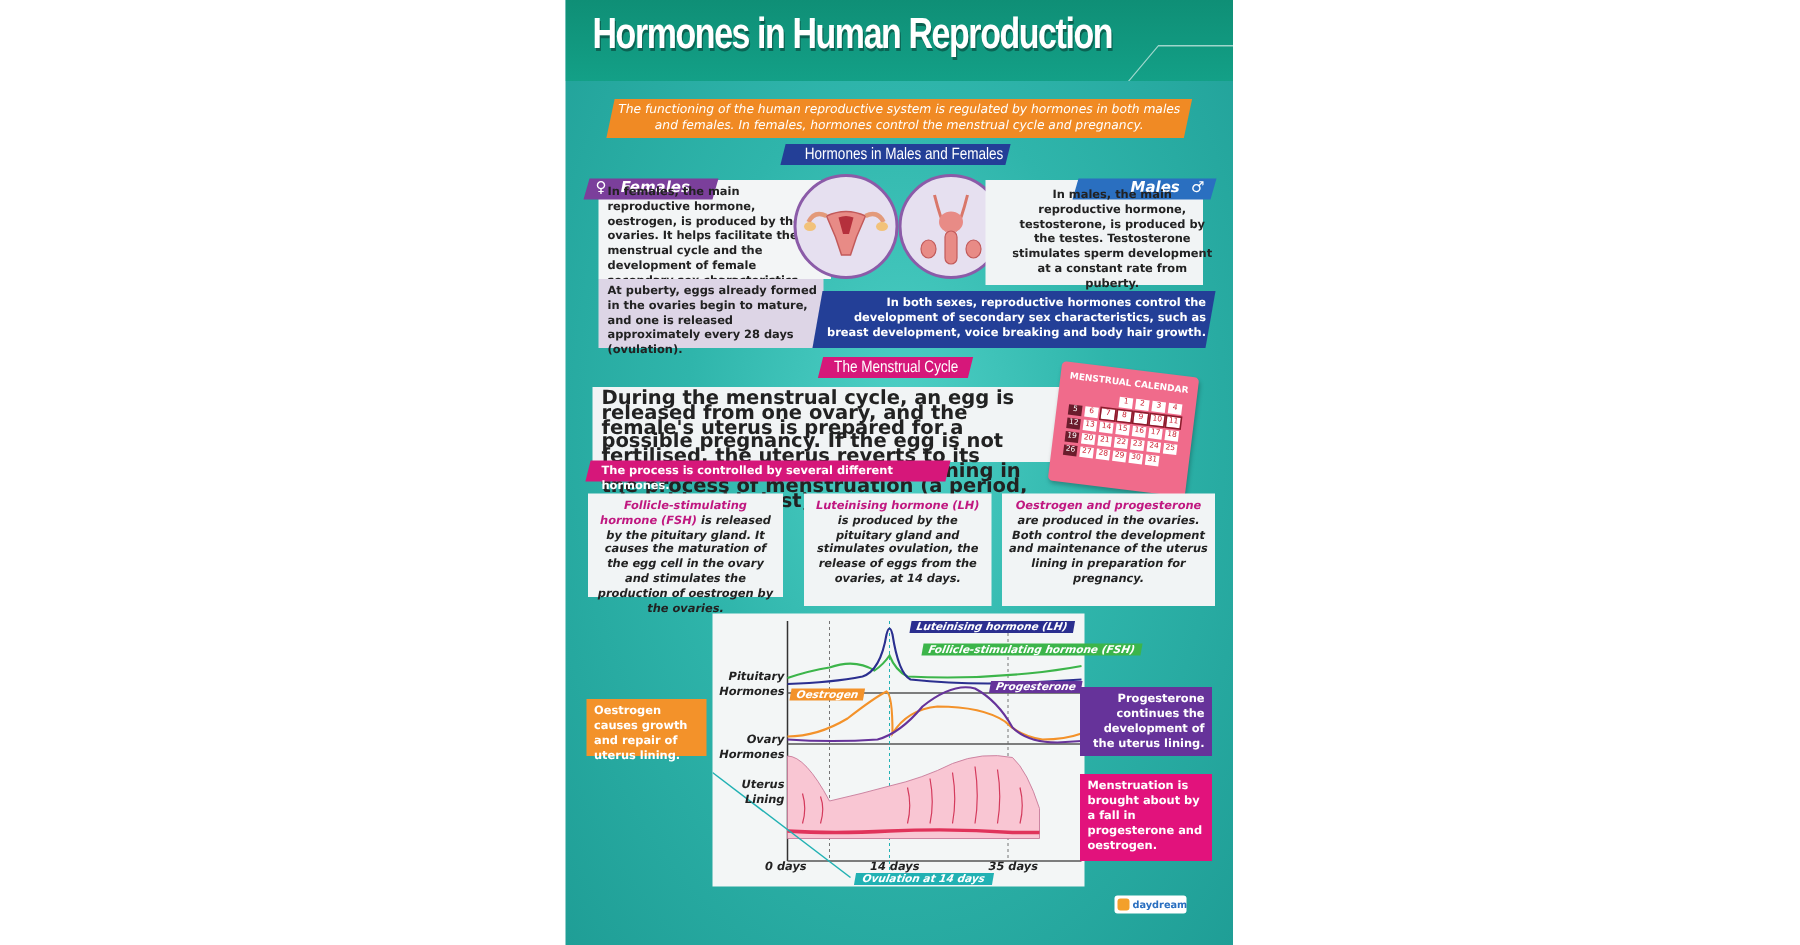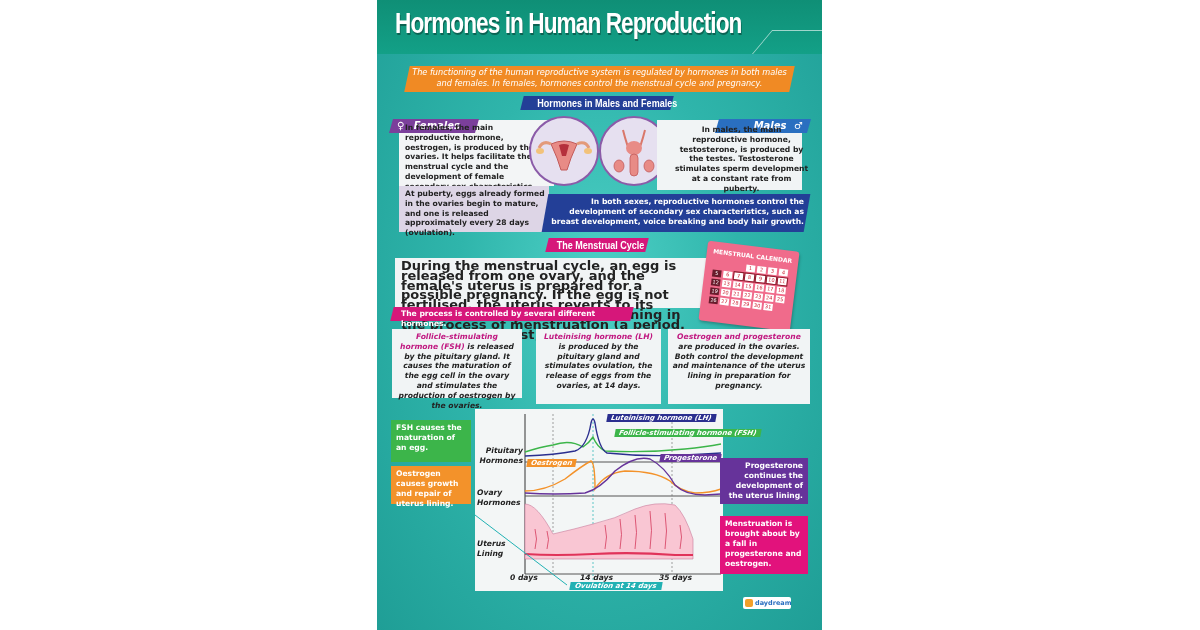--- a/index.html
+++ b/index.html
@@ -33,21 +33,21 @@
     position: absolute; left: 30px; top: 66px; width: 385px; height: 26px;
     background: #f08a24; transform: skewX(-12deg);
   }
   .intro-text {
     position: absolute; left: 30px; top: 67px; width: 385px;
     font-size: 8.2px; font-style: italic; color: #fff; text-align: center; line-height: 10.5px;
   }
 
   .section-tag {
     position: absolute; color: #fff; font-family: "Liberation Sans", sans-serif;
-    font-weight: bold; font-size: 11px; text-align: center; white-space: nowrap;
+    font-weight: normal; font-size: 11px; text-align: center; white-space: nowrap;
   }
   .section-tag .bg { position: absolute; inset: 0; transform: skewX(-14deg); }
   .section-tag span { position: relative; display: inline-block; transform: scaleX(0.82); }
 
   .panel { position: absolute; background: #f1f4f5; }
   .ptext { position: absolute; font-size: 7.6px; line-height: 9.8px; color: #222; font-weight: bold; }
 
   .gender-tag { position: absolute; height: 14px; color: #fff; font-size: 10px; font-style: italic; font-weight: bold; margin-top: 12px; }
   .gender-tag .bg { position: absolute; inset: 0; transform: skewX(-16deg); }
   .gender-tag span { position: relative; line-height: 14px; }
@@ -205,22 +205,22 @@
     <path d="M50 84 Q80 86 110 84 Q125 80 140 62 Q160 46 175 50 Q190 58 200 76 Q210 86 230 86 L246 85" stroke="#66339a" stroke-width="1.4" fill="none"></path>
 
     <path d="M50 95 Q62 95 78 125 Q100 120 118 115 Q140 110 160 100 Q180 92 200 96 Q210 105 218 130 L218 150 L50 150 Z" fill="#f9c6d3" stroke="#c77a9a" stroke-width="0.6"></path>
     <path d="M50 145 Q80 147 118 145 Q160 143 200 146 L218 146" stroke="#e0335a" stroke-width="2.2" fill="none"></path>
     <path d="M60 140 q3 -10 0 -20 M72 140 q3 -10 0 -18 M130 140 q3 -12 0 -24 M145 140 q3 -14 0 -30 M160 140 q3 -16 0 -34 M175 140 q3 -18 0 -38 M190 140 q3 -18 0 -36 M205 140 q3 -12 0 -24" stroke="#d43a5c" stroke-width="0.8" fill="none"></path>
 
     <line x1="0" y1="106" x2="92" y2="176" stroke="#21b1b3" stroke-width="1"></line>
   </svg>
 
   <div class="ptext" style="left:100px; top:446px; width:46px; text-align:right; font-style:italic; color:#222;">Pituitary Hormones</div>
-  <div class="ptext" style="left:100px; top:488px; width:46px; text-align:left; font-style:italic; color:#222;">Ovary Hormones</div>
-  <div class="ptext" style="left:100px; top:518px; width:46px; font-style:italic; color:#222;margin-top:21px;">Uterus Lining</div>
+  <div class="ptext" style="left:100px; top:488px; width:46px; text-align:right; font-style:italic; color:#222;">Ovary Hormones</div>
+  <div class="ptext" style="left:100px; top:518px; width:46px; text-align:right; font-style:italic; color:#222;">Uterus Lining</div>
 
   <div class="ptext" style="left:133px; top:573px; font-style:italic;">0 days</div>
   <div class="ptext" style="left:203px; top:573px; font-style:italic;">14 days</div>
   <div class="ptext" style="left:282px; top:573px; font-style:italic;">35 days</div>
 
   <div style="position:absolute; left:230px; top:414px; background:#2b2f8f; color:#fff; font-size:7px; font-style:italic; font-weight:bold; padding:0 4px; transform:skewX(-10deg);">
     <span>Luteinising hormone (LH)</span>
   </div>
   <div style="position:absolute; left:238px; top:429px; background:#3cb54a; color:#fff; font-size:7px; font-style:italic; font-weight:bold; padding:0 4px; transform:skewX(-10deg); white-space:nowrap;">
     <span>Follicle-stimulating hormone (FSH)</span>
@@ -228,21 +228,20 @@
   <div style="position:absolute; left:150px; top:459px; background:#f3922a; color:#fff; font-size:7px; font-style:italic; font-weight:bold; padding:0 4px; transform:skewX(-10deg);">
     <span>Oestrogen</span>
   </div>
   <div style="position:absolute; left:283px; top:454px; background:#66339a; color:#fff; font-size:7px; font-style:italic; font-weight:bold; padding:0 4px; transform:skewX(-10deg);">
     <span>Progesterone</span>
   </div>
   <div style="position:absolute; left:193px; top:582px; background:#21b1b3; color:#fff; font-size:7px; font-style:italic; font-weight:bold; padding:0 5px; transform:skewX(-10deg);">
     <span>Ovulation at 14 days</span>
   </div>
 
-  <div class="box" style="left:14px; top:420px; width:80px; height:42px; background:#3cb54a; padding:3px 5px;">FSH causes the maturation of an egg.</div>
   <div class="box" style="left:14px; top:466px; width:80px; height:38px; background:#f3922a; padding:3px 5px;">Oestrogen causes growth and repair of uterus lining.</div>
   <div class="box" style="left:343px; top:458px; width:88px; height:46px; background:#66339a; padding:3px 5px; text-align:right;">Progesterone continues the development of the uterus lining.</div>
   <div class="box" style="left:343px; top:516px; width:88px; height:58px; background:#e2127c; padding:3px 5px; text-align:left;">Menstruation is brought about by a fall in progesterone and oestrogen.</div>
 
   <div style="position:absolute; left:366px; top:597px; width:48px; height:12px; background:#fff; border-radius:2px; font-size:6.5px; color:#2a6fc0; font-weight:bold; line-height:12px; padding-left:12px;">
     <span style="position:absolute; left:2px; top:2px; width:8px; height:8px; background:#f3a02a; border-radius:2px;"></span>
     <span>daydream</span>
   </div>
 </div>
 

